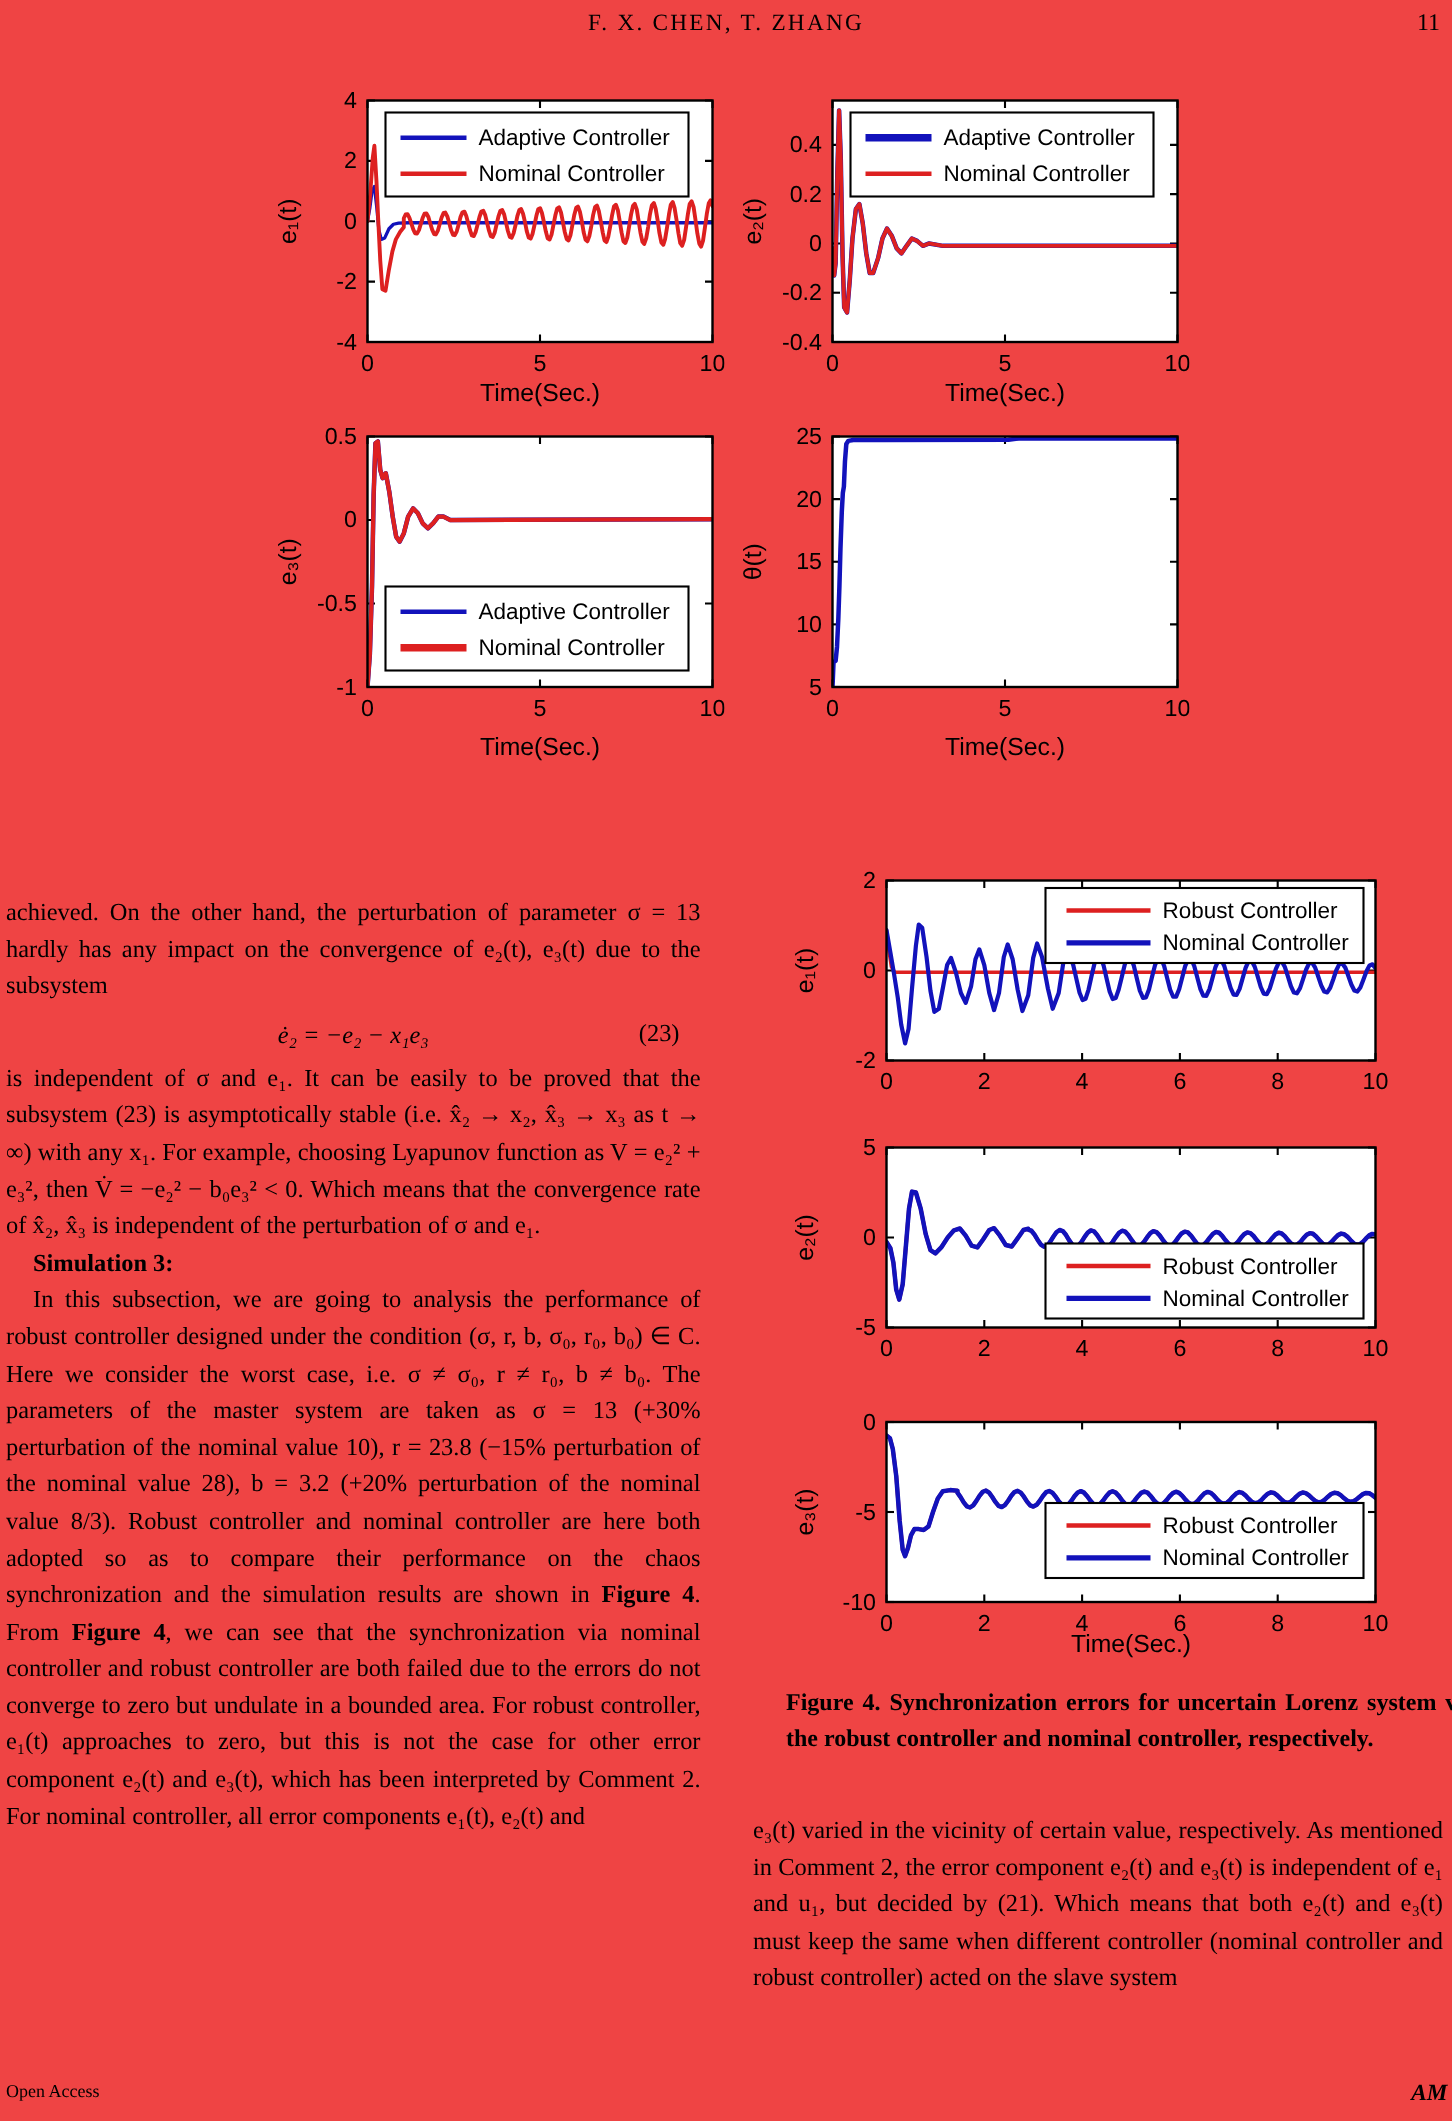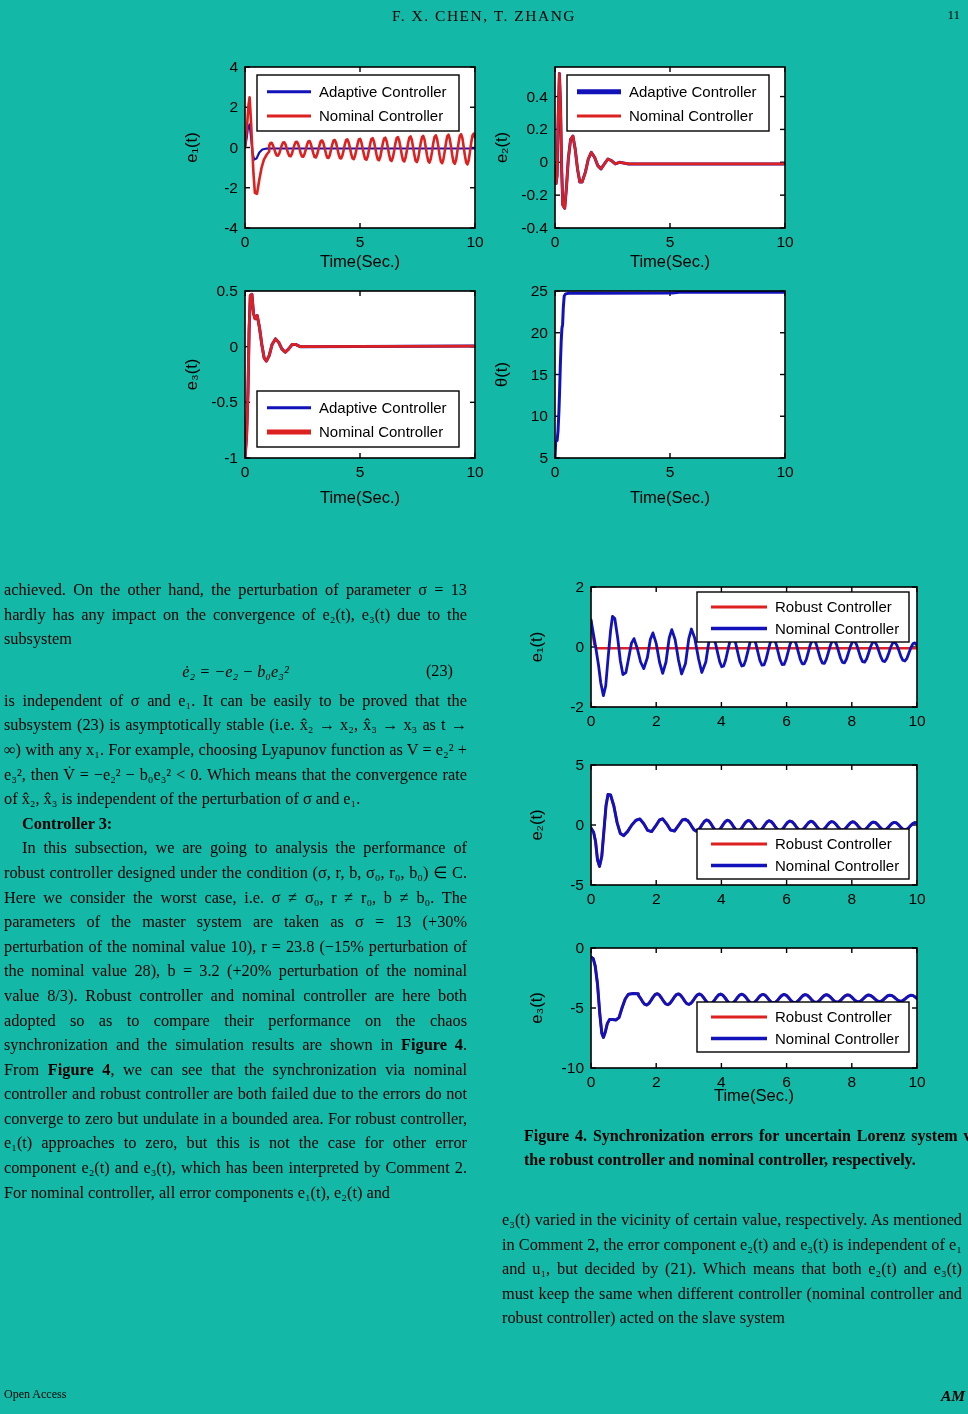--- a/index.html
+++ b/index.html
@@ -1,34 +1,34 @@
 <!DOCTYPE html>
 <html><head>
 <meta charset="utf-8">
 <style>
   html,body{margin:0;padding:0;}
   body{width:968px;height:1414px;background:#ffffff;position:relative;
        font-family:"Liberation Serif",serif;color:#000;}
-  .page{position:absolute;left:0;top:0;width:968px;height:1414px;background:#14b8a6;overflow:hidden;}
+  .page{position:absolute;left:0;top:0;width:968px;height:1414px;background:#ef4444;overflow:hidden;}
   .hdr-authors{position:absolute;top:7px;left:0;width:100%;text-align:center;
        font-size:15.5px;letter-spacing:1.5px;}
-  .hdr-page{position:absolute;top:7px;right:8px;font-size:13px;}
+  .hdr-page{position:absolute;top:7px;right:8px;font-size:16px;}
   .chart{position:absolute;}
   #f3a{left:183px;top:57px;width:300px;height:215px;}
   #f3b{left:493px;top:57px;width:300px;height:215px;}
   #f3c{left:183px;top:283px;width:300px;height:225px;}
   #f3d{left:493px;top:283px;width:300px;height:225px;}
   #f4a{left:520px;top:575px;width:440px;height:162px;}
   #f4b{left:520px;top:753px;width:440px;height:162px;}
   #f4c{left:520px;top:936px;width:440px;height:170px;}
   .caption{font-weight:bold;text-align:justify;font-size:16px;line-height:23.5px;}
   #cap3{position:absolute;left:4px;top:515px;width:959px;}
   #cap4{position:absolute;left:524px;top:1124px;width:460px;}
   .body-text{font-size:16.3px;line-height:24.6px;text-align:justify;}
-  .col-left{position:absolute;left:4px;top:578px;width:463px;}
+  .col-left{position:absolute;left:4px;top:596px;width:463px;}
   .p-indent{text-indent:18px;}
   .eq-block{position:relative;margin:7px 0 5px 0;}
   .eq-lines{width:100%;text-align:center;font-style:italic;line-height:25px;}
   .eq-num{position:absolute;right:14px;top:50%;transform:translateY(-50%);font-style:normal;}
   .sim-head{font-weight:bold;text-indent:18px;}
   #p-right{position:absolute;left:502px;top:1208px;width:460px;}
   .ft-left{position:absolute;left:4px;top:1387px;font-size:12px;}
   .ft-right{position:absolute;right:3px;top:1387px;font-size:15.5px;font-weight:bold;font-style:italic;}
 </style>
 </head>
@@ -197,26 +197,26 @@
         <rect x="62" y="8" width="230" height="167" fill="none" stroke="#000" stroke-width="1.6"></rect>
         <text x="177" y="220" text-anchor="middle" font-size="16.5" fill="#000">Time(Sec.)</text>
         <text transform="translate(14,91.5) rotate(-90)" text-anchor="middle" font-size="16.5" fill="#000">θ(t)</text>
       </svg></div>
 
 
   <div class="col-left body-text">
     <div>achieved. On the other hand, the perturbation of parameter σ = 13  hardly has any impact on the convergence of e₂(t), e₃(t)  due to the subsystem</div>
     <div class="eq-block">
       <div class="eq-lines">
-        <div>ė₂ = −e₂ − b₀e₃²</div>
+        <div>ė₂ = −e₂ − x₁e₃</div>
       </div>
       <span class="eq-num">(23)</span>
     </div>
     <div>is independent of σ and e₁. It can be easily to be proved that the subsystem (23) is asymptotically stable (i.e. x̂₂ → x₂, x̂₃ → x₃ as t → ∞) with any x₁. For example, choosing Lyapunov function as V = e₂² + e₃², then V̇ = −e₂² − b₀e₃² &lt; 0. Which means that the convergence rate of x̂₂, x̂₃ is independent of the perturbation of σ and e₁.</div>
-    <div class="sim-head">Controller 3:</div>
+    <div class="sim-head">Simulation 3:</div>
     <div class="p-indent">In this subsection, we are going to analysis the performance of robust controller designed under the condition (σ, r, b, σ₀, r₀, b₀) ∈ C. Here we consider the worst case, i.e. σ ≠ σ₀, r ≠ r₀, b ≠ b₀. The parameters of the master system are taken as σ = 13 (+30% perturbation of the nominal value 10), r = 23.8 (−15% perturbation of the nominal value 28), b = 3.2 (+20% perturbation of the nominal value 8/3). Robust controller and nominal controller are here both adopted so as to compare their performance on the chaos synchronization and the simulation results are shown in <b>Figure 4</b>. From <b>Figure 4</b>, we can see that the synchronization via nominal controller and robust controller are both failed due to the errors do not converge to zero but undulate in a bounded area. For robust controller, e₁(t) approaches to zero, but this is not the case for other error component e₂(t) and e₃(t), which has been interpreted by Comment 2. For nominal controller, all error components e₁(t), e₂(t) and</div>
   </div>
 
   <div id="f4a" class="chart"><svg width="440" height="162" style="font-family: &quot;Liberation Sans&quot;, sans-serif;">
         <defs>
           <clipPath id="clip-f4a">
             <rect x="71" y="12" width="326" height="120"></rect>
           </clipPath>
         </defs>
         <rect x="71" y="12" width="326" height="120" fill="#fff" stroke="none"></rect>

